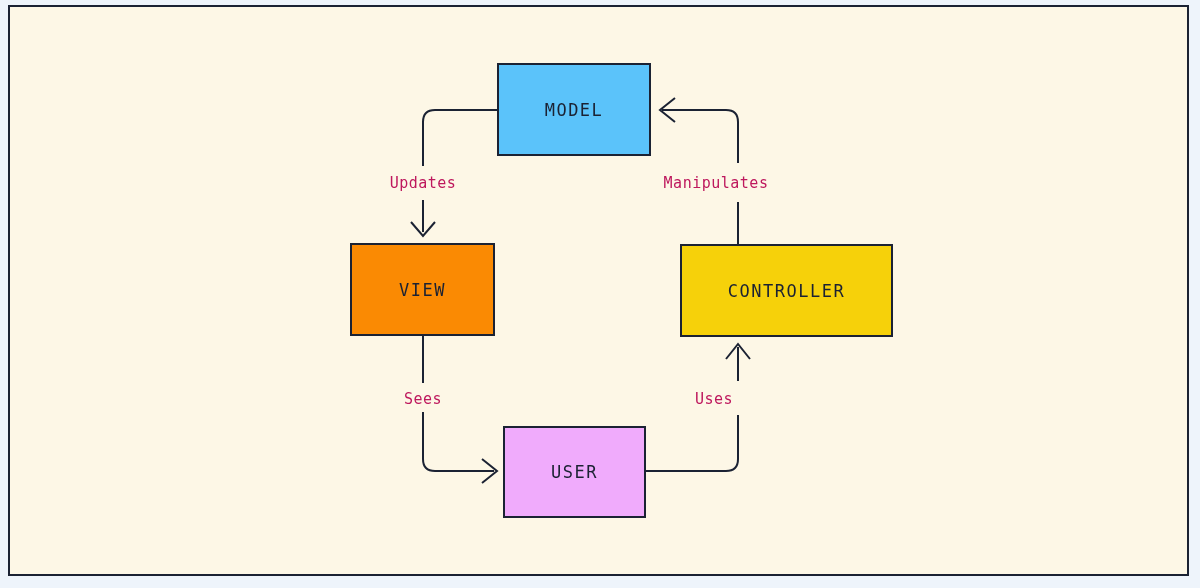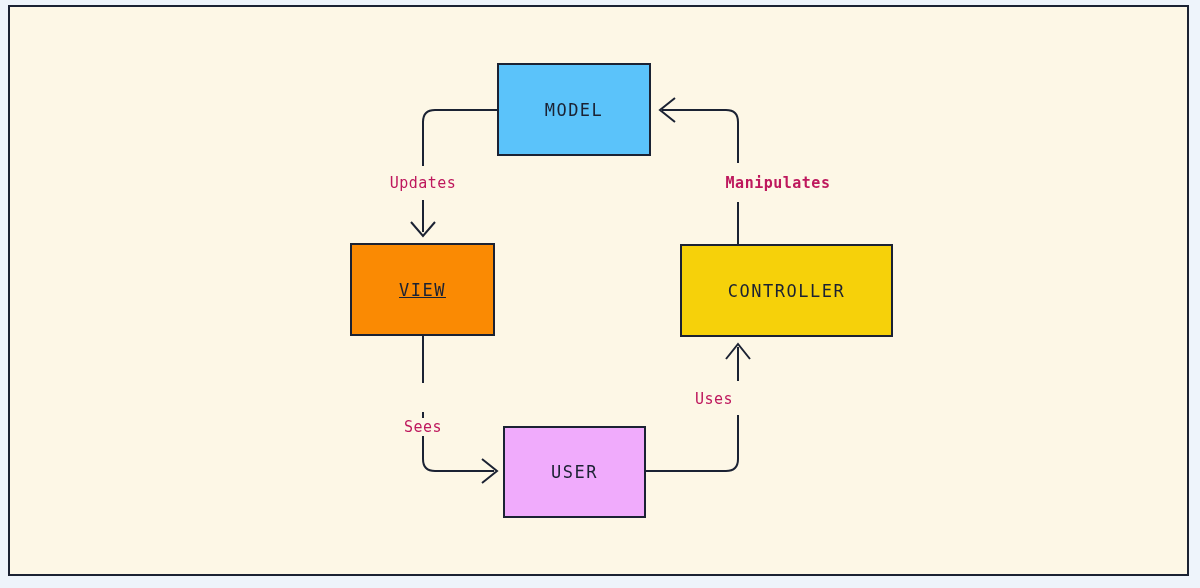--- a/index.html
+++ b/index.html
@@ -54,22 +54,22 @@
     position: absolute;
     transform: translateX(-50%);
     color: #be185d;
     font-size: 15px;
     letter-spacing: 0.5px;
     white-space: nowrap;
     background: #FDF7E6;
     padding: 0 2px;
   }
   .label-updates     { left: 423px; top: 174px; }
-  .label-manipulates { left: 778px; top: 174px; font-weight: bold; }
-  .label-sees        { left: 423px; top: 390px; margin-top: 28px; }
+  .label-manipulates { left: 716px; top: 174px; }
+  .label-sees        { left: 423px; top: 390px; }
   .label-uses        { left: 714px; top: 390px; }
 </style>
 </head>
 <body>
 
 <div class="stage">
   <div class="canvas"></div>
 
   <svg class="wires" viewBox="0 0 1200 588" xmlns="http://www.w3.org/2000/svg" fill="none" stroke="#1B2233" stroke-width="2">
 
@@ -95,21 +95,21 @@
       <path d="M646,471 H726 Q738,471 738,459 V415"></path>
       <path d="M738,381 V347"></path>
       <path d="M726,359 L738,344 L750,359"></path>
     </g>
   </svg>
 
   <div class="node node-model" style="background-color: rgb(91, 195, 250);">
     <span>MODEL</span>
   </div>
 
-  <div class="node node-view" style="background-color: rgb(250, 138, 3); text-decoration: underline;">
+  <div class="node node-view" style="background-color: rgb(250, 138, 3);">
     <span>VIEW</span>
   </div>
 
   <div class="node node-controller" style="background-color: rgb(246, 209, 10);">
     <span>CONTROLLER</span>
   </div>
 
   <div class="node node-user" style="background-color: #f0abfc;">
     <span>USER</span>
   </div>

